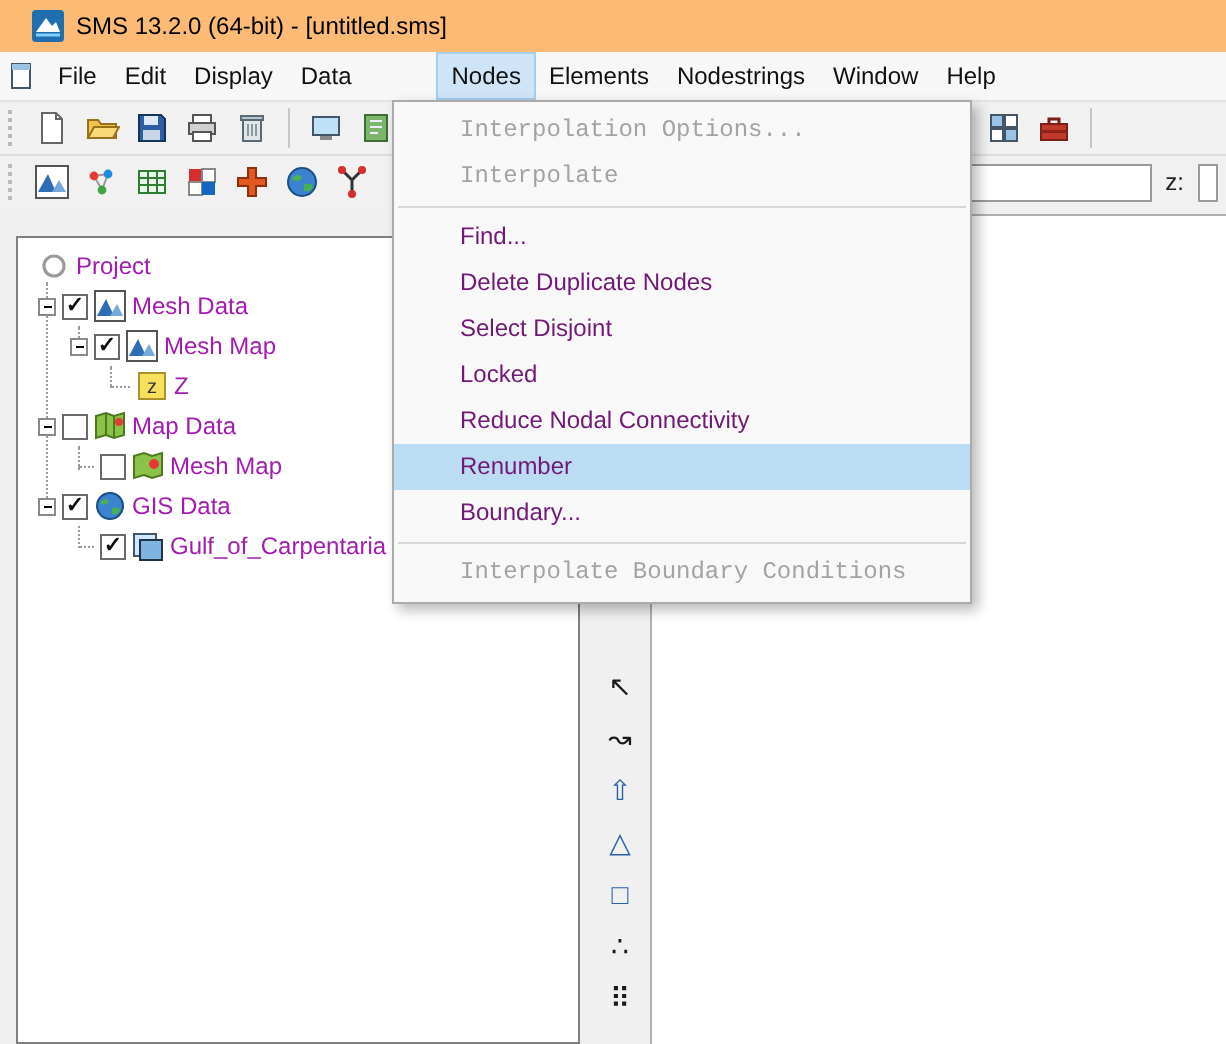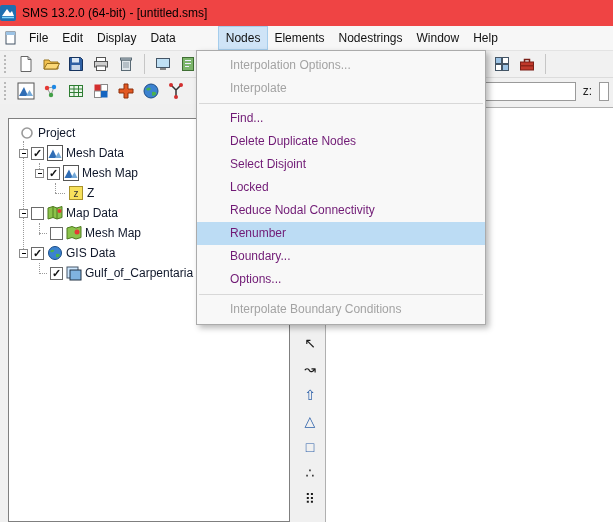--- a/index.html
+++ b/index.html
@@ -1,22 +1,22 @@
 <!DOCTYPE html>
 <html><head>
 <meta charset="utf-8">
 <style>
   * { margin:0; padding:0; box-sizing:border-box; }
   body { background:#d8d8d8; font-family:"Liberation Sans", sans-serif; }
   .window { position:relative; width:613px; height:522px; background:#f0f0f0;
             font-size:12px; color:#111; overflow:hidden; }
 
   
-  .titlebar { position:absolute; left:0; top:0; right:0; height:26px; background:#ef4444;
-              display:flex; align-items:center; gap:6px; padding-left:0; }
+  .titlebar { position:absolute; left:0; top:0; right:0; height:26px; background:#fdba74;
+              display:flex; align-items:center; gap:6px; padding-left:16px; }
   .titlebar .title { font-size:12px; color:#000; }
 
   
   .menubar { position:absolute; left:0; top:26px; right:0; height:24px; background:#f7f7f7;
              display:flex; align-items:center; padding-left:4px; }
   .mdi-icon { width:16px; height:16px; display:flex; align-items:center; margin-right:2px; }
   .menu-item { padding:4px 7px; cursor:default;text-align:right; }
   .menu-item.open { background:#cfe4f7; outline:1px solid #a5cdec;margin-left:36px; }
 
   
@@ -37,42 +37,42 @@
                 background:#fff; border:1px solid #7f7f7f; }
   .tree { position:absolute; inset:0; padding:4px 0 0 2px; overflow:hidden; }
   .trow { display:flex; align-items:center; height:20px; gap:3px; white-space:nowrap; }
   .pl0 { padding-left:8px; } .pl1 { padding-left:8px; } .pl2 { padding-left:24px; } .pl3 { padding-left:42px; }
   .expander { width:9px; height:9px; border:1px solid #8a8a8a; background:#fff; position:relative; flex:none; }
   .expander::after { content:""; position:absolute; left:2px; top:3px; width:4px; height:1px; background:#000; }
   .spc { width:12px; flex:none; }
   .cb { width:13px; height:13px; border:1px solid #6a6a6a; background:#fff; flex:none;
         display:flex; align-items:center; justify-content:center; font-size:11px; font-weight:bold; color:#111; line-height:1; }
   .ticon { width:16px; height:16px; flex:none; display:flex; align-items:center; justify-content:center; }
-  .tlabel { color:#0f172a; }
+  .tlabel { color:#a21caf; }
   .bold { font-weight:normal; }
   .vline { position:absolute; width:0; border-left:1px dotted #9a9a9a; }
   .hstub { position:absolute; height:0; border-top:1px dotted #9a9a9a; }
 
   
   .palette { position:absolute; left:297px; top:0; width:26px; bottom:0; background:#f0f0f0;
              display:flex; flex-direction:column; align-items:center; padding-top:228px; gap:4px; }
   .ptool { width:22px; height:22px; display:flex; align-items:center; justify-content:center;
            font-size:14px; color:#1a1a1a; }
   .pal-blue { color:#2b5fa8; }
 
   
   .canvas { position:absolute; left:325px; top:3px; right:0; bottom:0; background:#ffffff;
             border-left:1px solid #b0b0b0; border-top:1px solid #b0b0b0; }
 
   
   .dropdown { position:absolute; left:196px; top:50px; width:290px; background:#f8f8f8;
               border:1px solid #ababab; box-shadow:3px 3px 6px rgba(0,0,0,0.28);
               padding:3px 0; z-index:20; }
   .mi { height:23px; line-height:23px; padding-left:33px; color:#701a75; cursor:default; }
-  .mi.disabled { color:#a3a3a3; }
+  .mi.disabled { color:#a3a3a3;font-family:Liberation Mono, monospace; }
   .mi.hl { background:#bcdcf4; }
   .msep { height:1px; background:#d8d8d8; margin:3px 2px; }
 </style>
 </head>
 <body>
 
 <div class="window">
 
   <div class="titlebar">
     <span class="ticon">
@@ -356,18 +356,17 @@
     <div class="mi disabled">Interpolation Options...</div>
     <div class="mi disabled">Interpolate</div>
     <div class="msep"></div>
     <div class="mi">Find...</div>
     <div class="mi">Delete Duplicate Nodes</div>
     <div class="mi">Select Disjoint</div>
     <div class="mi">Locked</div>
     <div class="mi">Reduce Nodal Connectivity</div>
     <div class="mi hl">Renumber</div>
     <div class="mi">Boundary...</div>
-    <div class="mi">Options...</div>
     <div class="msep"></div>
     <div class="mi disabled">Interpolate Boundary Conditions</div>
   </div>
 
 </div>
 
 </body></html>

